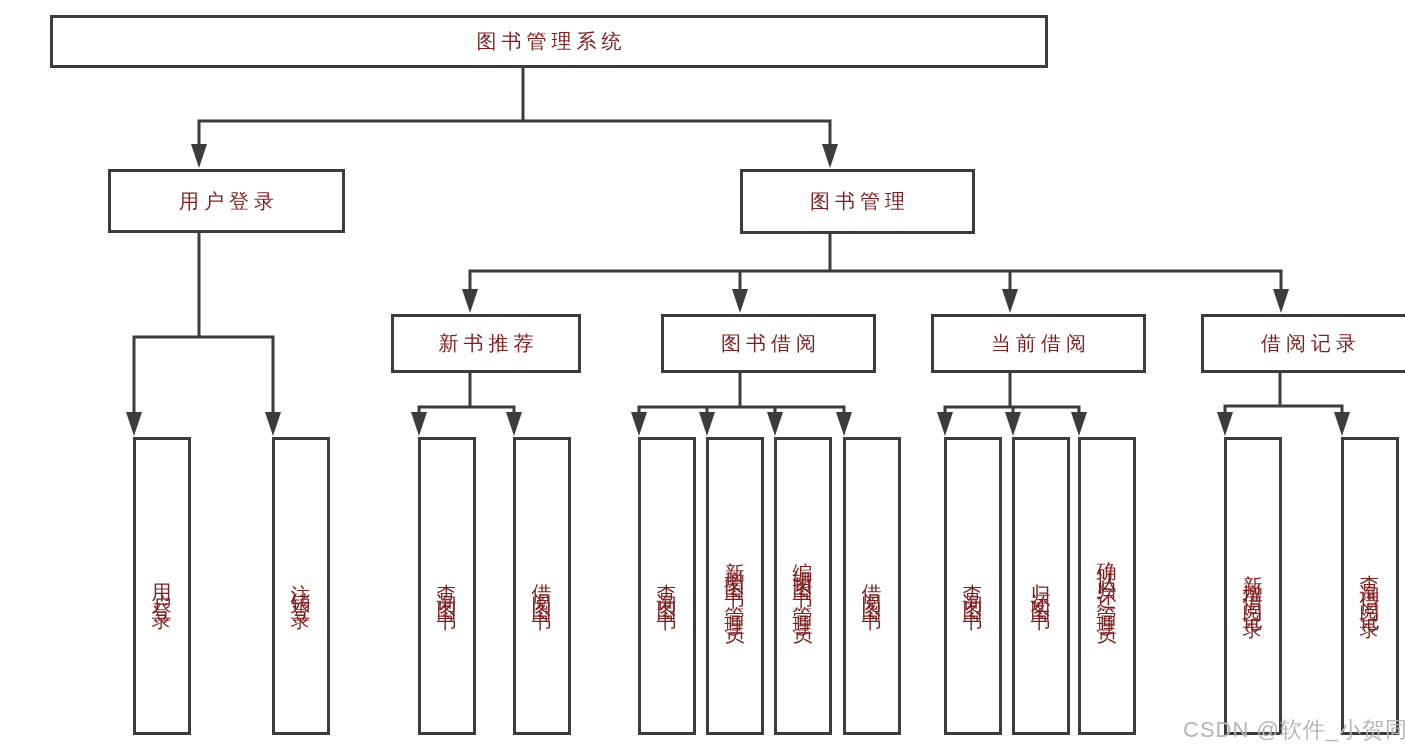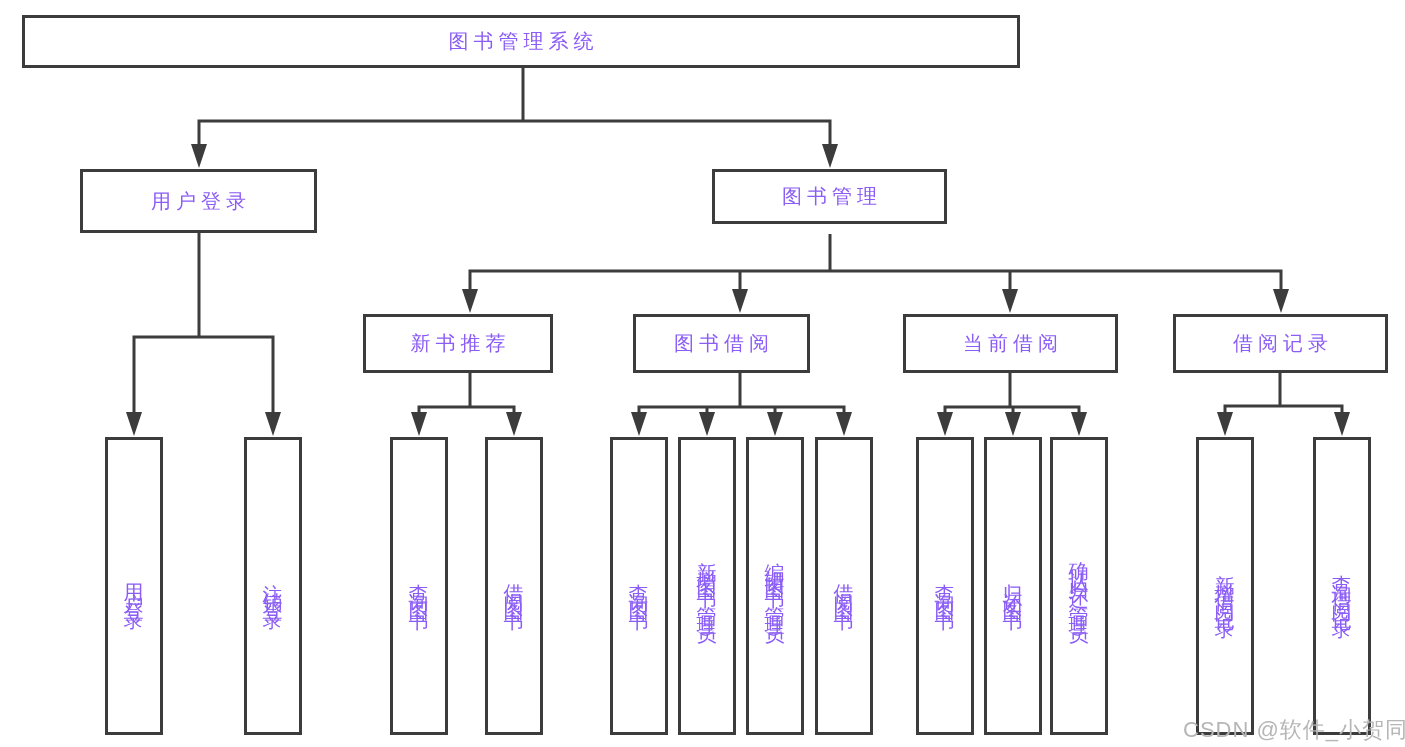--- a/index.html
+++ b/index.html
@@ -21,22 +21,23 @@
     position: absolute;
     box-sizing: border-box;
     border: 3px solid #3c3c3c;
     background: #ffffff;
     display: flex;
     align-items: center;
     justify-content: center;
     font-size: 20px;
     letter-spacing: 5px;
     text-indent: 5px;
-    color: #8b5cf6;
+    color: #7f1d1d;
     z-index: 2;
+    margin-left: 28px;
   }
   .node .vtext {
     writing-mode: vertical-rl;
     text-orientation: mixed;
     letter-spacing: 9px;
     text-indent: 0;
     white-space: nowrap;
     line-height: 1;
   }
   .leaf { width: 58px; top: 437px; height: 298px; }
@@ -85,24 +86,24 @@
       <polygon points="1005,412 1021,412 1013,436"></polygon>
       <polygon points="1071,412 1087,412 1079,436"></polygon>
       <polygon points="1217,412 1233,412 1225,436"></polygon>
       <polygon points="1334,412 1350,412 1342,436"></polygon>
     </g>
   </svg>
 
   <div class="node" style="left:22px; top:15px; width:998px; height:53px;">图书管理系统</div>
 
   <div class="node" style="left:80px; top:169px; width:237px; height:64px;">用户登录</div>
-  <div class="node" style="left:712px; top:169px; width:235px; height:55px;">图书管理</div>
+  <div class="node" style="left:712px; top:169px; width:235px; height:65px;">图书管理</div>
 
   <div class="node" style="left:363px; top:314px; width:190px; height:59px;">新书推荐</div>
-  <div class="node" style="left:633px; top:314px; width:177px; height:59px;">图书借阅</div>
+  <div class="node" style="left:633px; top:314px; width:215px; height:59px;">图书借阅</div>
   <div class="node" style="left:1173px; top:314px; width:215px; height:59px;">借阅记录</div>
   <div class="node" style="left:903px; top:314px; width:215px; height:59px;">当前借阅</div>
 
   <div class="node leaf" style="left:105px;">
     <span class="vtext">用户登录</span>
   </div>
   <div class="node leaf" style="left:244px;">
     <span class="vtext">注销登录</span>
   </div>
 

